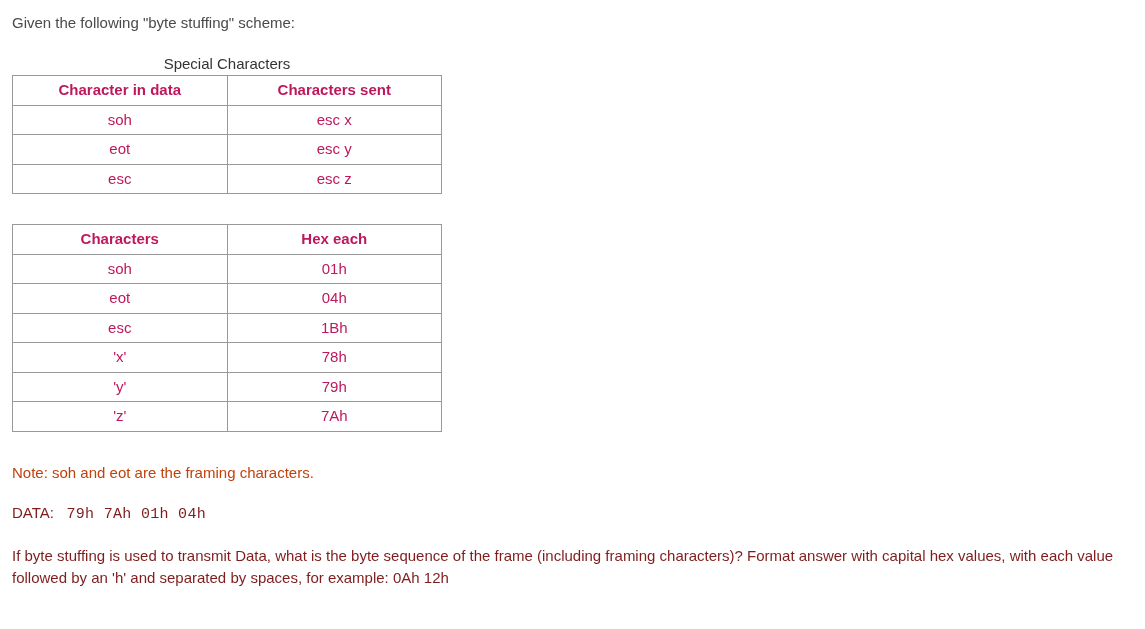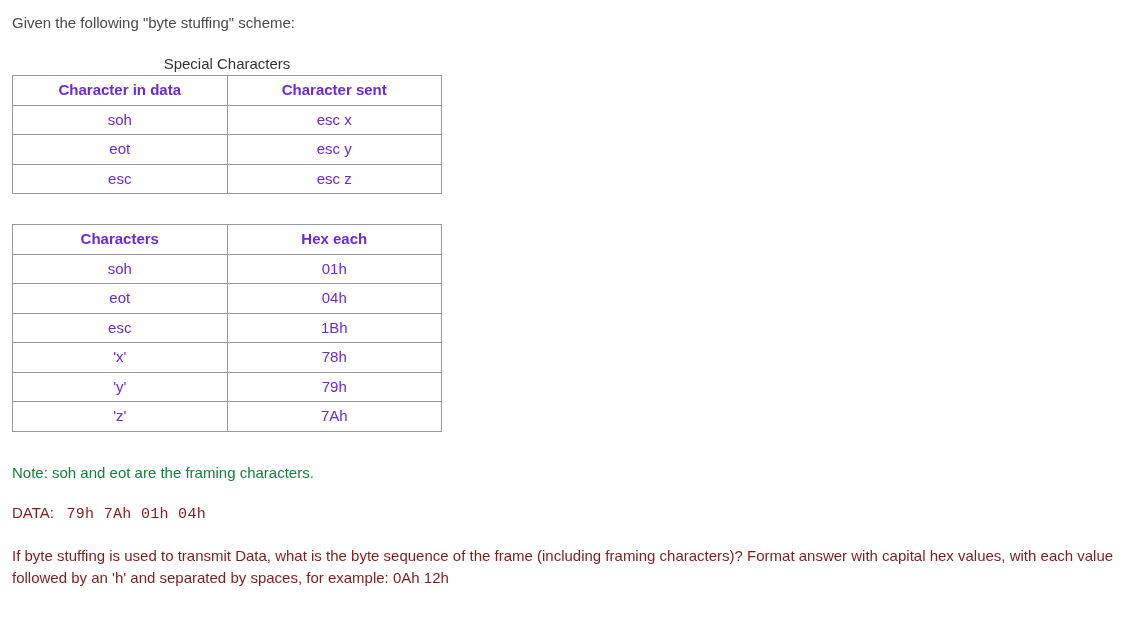--- a/index.html
+++ b/index.html
@@ -31,29 +31,29 @@
     table {
       border-collapse: collapse;
       width: 430px;
       table-layout: fixed;
     }
     th, td {
       border: 1px solid #999999;
       text-align: center;
       font-weight: normal;
       padding: 3px 0;
-      color: #6d28d9;
+      color: #be185d;
     }
     th {
       font-weight: 700;
     }
     .note {
       margin-top: 30px;
       margin-bottom: 18px;
-      color: #15803d;
+      color: #c2410c;
     }
     .data-line {
       margin-bottom: 18px;
       color: #7f1d1d;
     }
     .data-line .mono {
       font-family: "Consolas", "Menlo", "Courier New", monospace;
       letter-spacing: 0.3px;
     }
     .question {
@@ -65,21 +65,21 @@
 <body>
 
 <p class="intro">Given the following "byte stuffing" scheme:</p>
 
 <div class="table-block">
   <div class="caption">Special Characters</div>
   <table>
     <thead>
       <tr>
         <th>Character in data</th>
-        <th>Character sent</th>
+        <th>Characters sent</th>
       </tr>
     </thead>
     <tbody>
       <tr>
         <td>soh</td>
         <td>esc x</td>
       </tr>
       <tr>
         <td>eot</td>
         <td>esc y</td>

